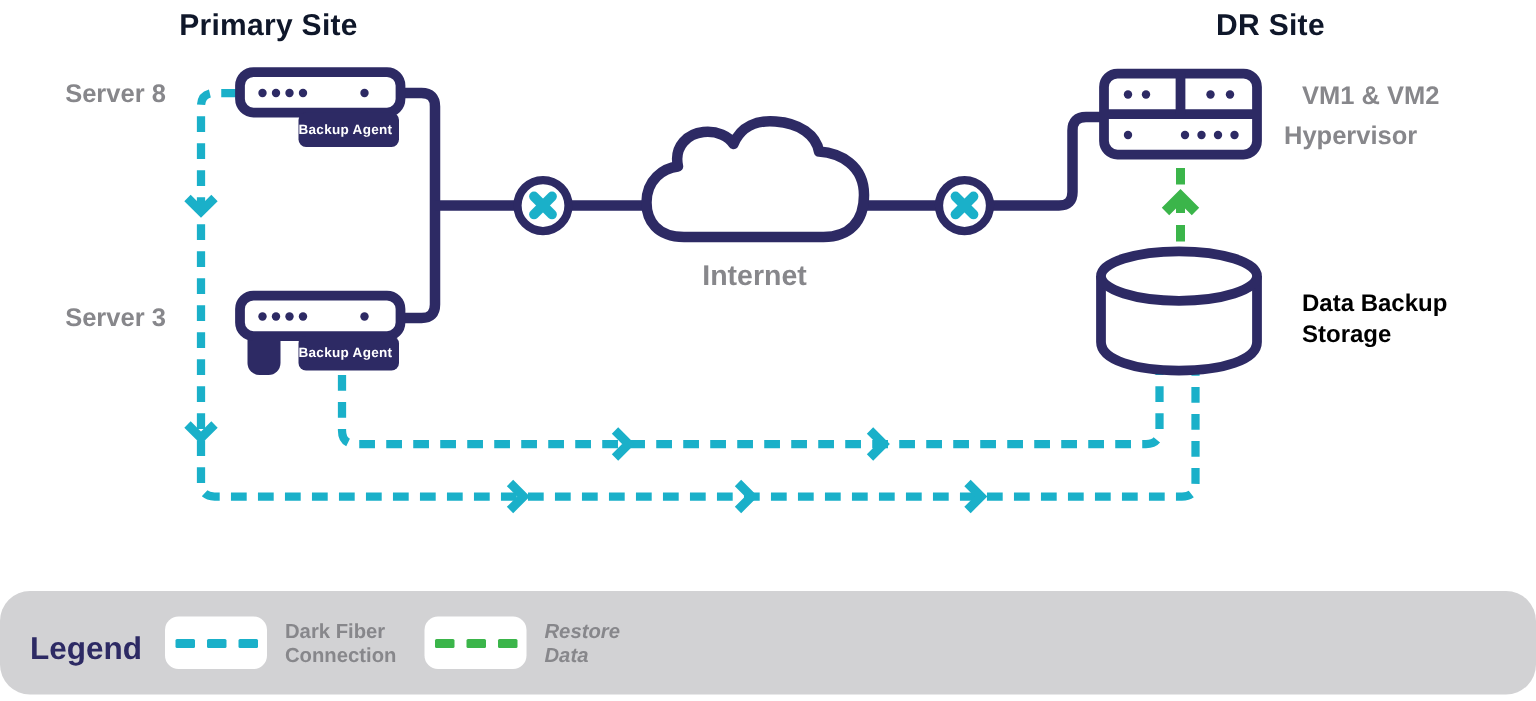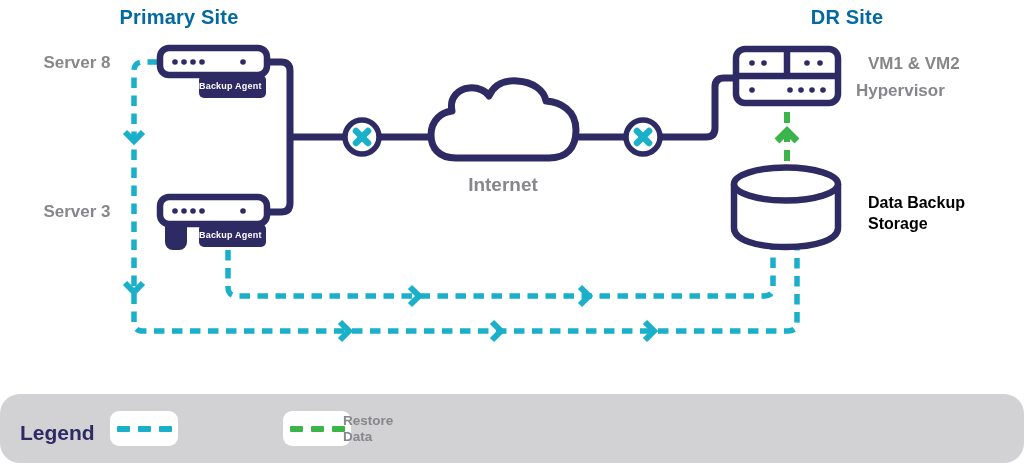--- a/index.html
+++ b/index.html
@@ -5,21 +5,21 @@
   html,body{margin:0;padding:0;background:#ffffff;}
   #stage{
     position:relative;
     width:1024px;height:467px;
     background:#ffffff;
     font-family:"Liberation Sans", sans-serif;
     overflow:hidden;
   }
   .abs{position:absolute;}
   .site-title{
-    font-size:20px;font-weight:bold;color:#0369a1;
+    font-size:20px;font-weight:bold;color:#0f172a;
     text-align:center;letter-spacing:.2px;
   }
   .node-label{
     font-size:17px;font-weight:bold;color:#87878b;
   }
   .node-label.center{text-align:center;}
   .badge{
     background:#2d2a64;color:#ffffff;
     font-size:9px;font-weight:bold;text-align:left;
     border-radius:5px;line-height:23px;height:23px;
@@ -175,25 +175,29 @@
 
   <div class="abs legend-bar" style="left:0;top:394px;">
 
     <div class="abs legend-title" style="left:20px;top:17px;">Legend</div>
 
     <div class="abs legend-chip" style="left:110px;top:17px;">
       <span class="legend-dash cyan"></span>
       <span class="legend-dash cyan"></span>
       <span class="legend-dash cyan"></span>
     </div>
+    <div class="abs legend-item-label" style="left:190px;top:17px;">
+      <span>Dark Fiber</span>
+      <span>Connection</span>
+    </div>
 
     <div class="abs legend-chip" style="left:283px;top:17px;">
       <span class="legend-dash green"></span>
       <span class="legend-dash green"></span>
       <span class="legend-dash green"></span>
     </div>
-    <div class="abs legend-item-label" style="left:343px;top:17px;">
+    <div class="abs legend-item-label" style="left:363px;top:17px;font-style:italic;">
       <span>Restore</span>
       <span>Data</span>
     </div>
   </div>
 
 </div>
 
 </body></html>

